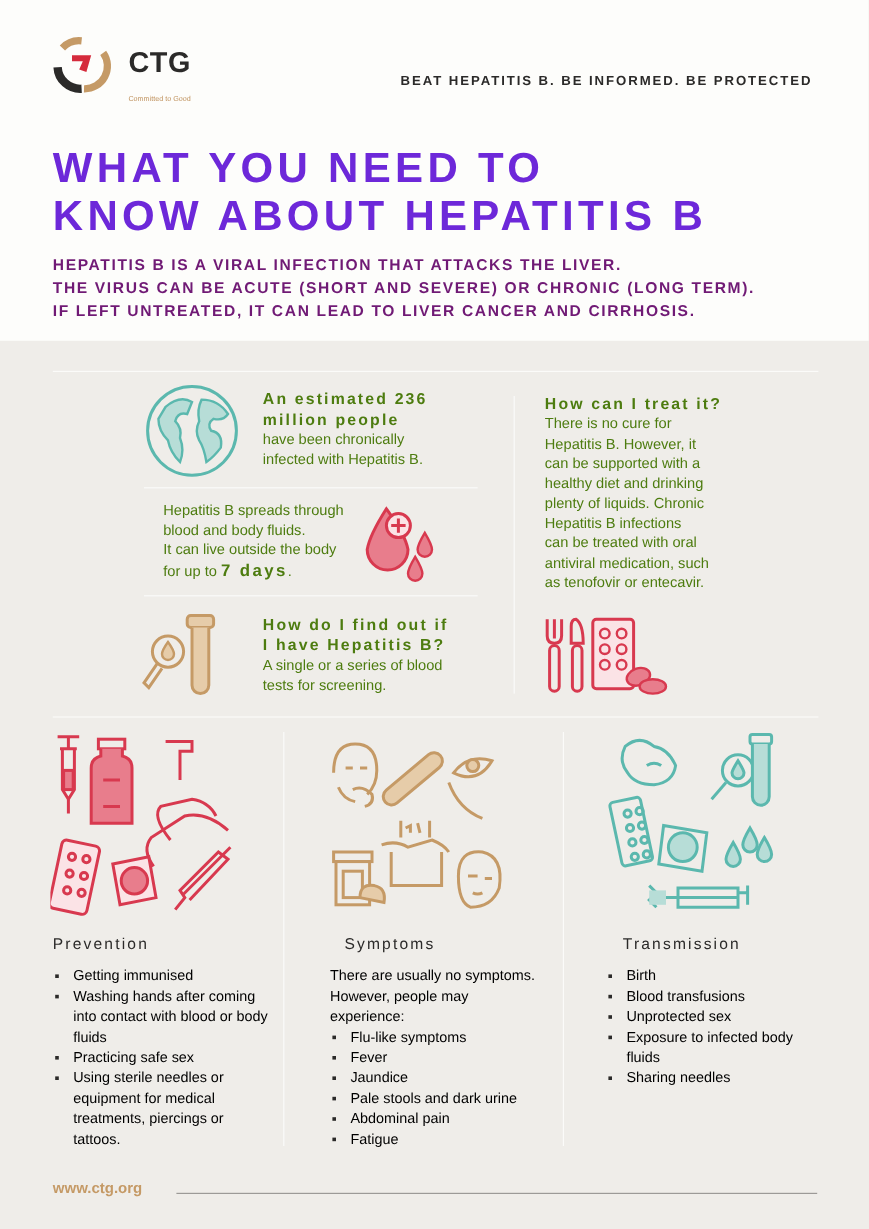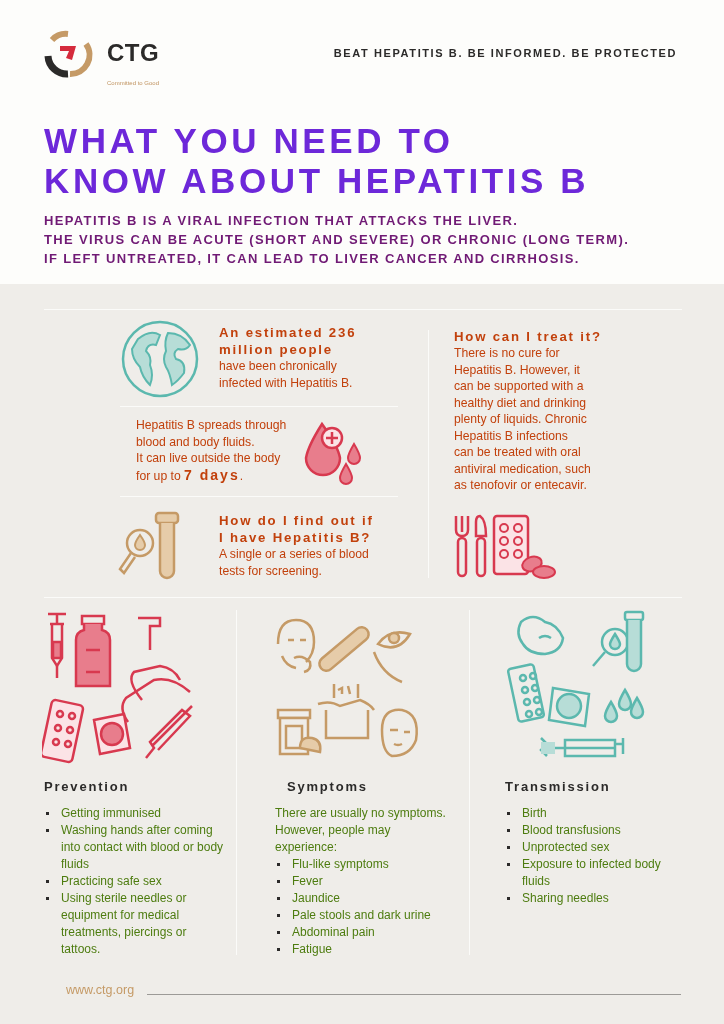--- a/index.html
+++ b/index.html
@@ -5,44 +5,44 @@
   * { box-sizing: border-box; margin: 0; padding: 0; }
   html, body { width: 724px; height: 1024px; overflow: hidden; }
   body { background: #efede9; font-family: "Liberation Sans", sans-serif; color: #2b2a29; position: relative; }
 
   .top { position: absolute; left: 0; top: 0; width: 724px; height: 284px; background: #fdfdfb; }
   .logo { position: absolute; left: 42px; top: 30px; width: 130px; height: 60px; }
   .logo svg { position: absolute; left: 0; top: 0; }
   .logo-text { position: absolute; left: 65px; top: 9px; font-size: 24px; font-weight: 700; color: #2b2a29; letter-spacing: 0.5px; }
   .logo-tag { position: absolute; left: 65px; top: 50px; font-size: 6px; color: #c0935f; white-space: nowrap; }
 
-  .tagline { position: absolute; right: 47px; top: 47px; font-size: 11px; font-weight: 700; letter-spacing: 1.6px; color: #2b2a29; }
+  .tagline { position: absolute; right: 47px; top: 62px; font-size: 11px; font-weight: 700; letter-spacing: 1.6px; color: #2b2a29; }
 
   .title { position: absolute; left: 44px; top: 121px; font-size: 35px; font-weight: 700; letter-spacing: 3.6px; color: #6d28d9; line-height: 40px; }
   .title div { white-space: nowrap; }
 
   .intro { position: absolute; left: 44px; top: 211px; font-size: 13px; font-weight: 700; letter-spacing: 1.35px; color: #701a75; line-height: 19px; }
   .intro div { white-space: nowrap; }
 
   .hr { position: absolute; height: 1px; background: #fbfbf9; }
   .vr { position: absolute; width: 1px; background: #fbfbf9; }
 
   .icon { position: absolute; }
 
-  .fact { position: absolute; font-size: 12.2px; line-height: 16.5px; color: #c2410c; }
+  .fact { position: absolute; font-size: 12.2px; line-height: 16.5px; color: #4d7c0f; }
   .fact .hd { font-weight: 700; letter-spacing: 1.8px; font-size: 13.2px; line-height: 17px; }
   .fact .big { font-weight: 700; letter-spacing: 2px; font-size: 14px; text-align: right; }
 
-  .sec-title { position: absolute; font-size: 13px; font-weight: 700; letter-spacing: 1.8px; color: #2b2a29; }
-  .sec-body { position: absolute; font-size: 12px; line-height: 17px; color: #4d7c0f; }
+  .sec-title { position: absolute; font-size: 13px; font-weight: 400; letter-spacing: 1.8px; color: #2b2a29; }
+  .sec-body { position: absolute; font-size: 12px; line-height: 17px; color: #000000; }
   .sec-body ul { list-style: none; }
   .sec-body li { position: relative; padding-left: 17px; }
   .sec-body li::before { content: ""; position: absolute; left: 2px; top: 7px; width: 3px; height: 3px; background: #2b2a29; }
 
-  .footer-url { position: absolute; left: 44px; top: 983px; font-size: 12.5px; font-weight: 400; color: #c59a66; margin-left: 22px; }
+  .footer-url { position: absolute; left: 44px; top: 983px; font-size: 12.5px; font-weight: 700; color: #c59a66; }
   .footer-line { position: absolute; left: 147px; top: 994px; width: 534px; height: 1px; background: #9c9a97; }
 </style>
 </head>
 <body>
 
 <div class="top"></div>
 
 <div class="logo">
   <svg width="54" height="48" viewBox="0 0 54 48">
     <path d="M6 26 A19 19 0 0 0 26 44" stroke="#2b2a29" stroke-width="7" fill="none"></path>
@@ -237,21 +237,21 @@
   <ul>
     <li>Flu-like symptoms</li>
     <li>Fever</li>
     <li>Jaundice</li>
     <li>Pale stools and dark urine</li>
     <li>Abdominal pain</li>
     <li>Fatigue</li>
   </ul>
 </div>
 
-<div class="sec-title" style="left:505px; top:779px;">Transmission</div>
+<div class="sec-title" style="left:519px; top:779px;">Transmission</div>
 <div class="sec-body" style="left:505px; top:805px; width:160px;">
   <ul>
     <li>Birth</li>
     <li>Blood transfusions</li>
     <li>Unprotected sex</li>
     <li>Exposure to infected body fluids</li>
     <li>Sharing needles</li>
   </ul>
 </div>
 

